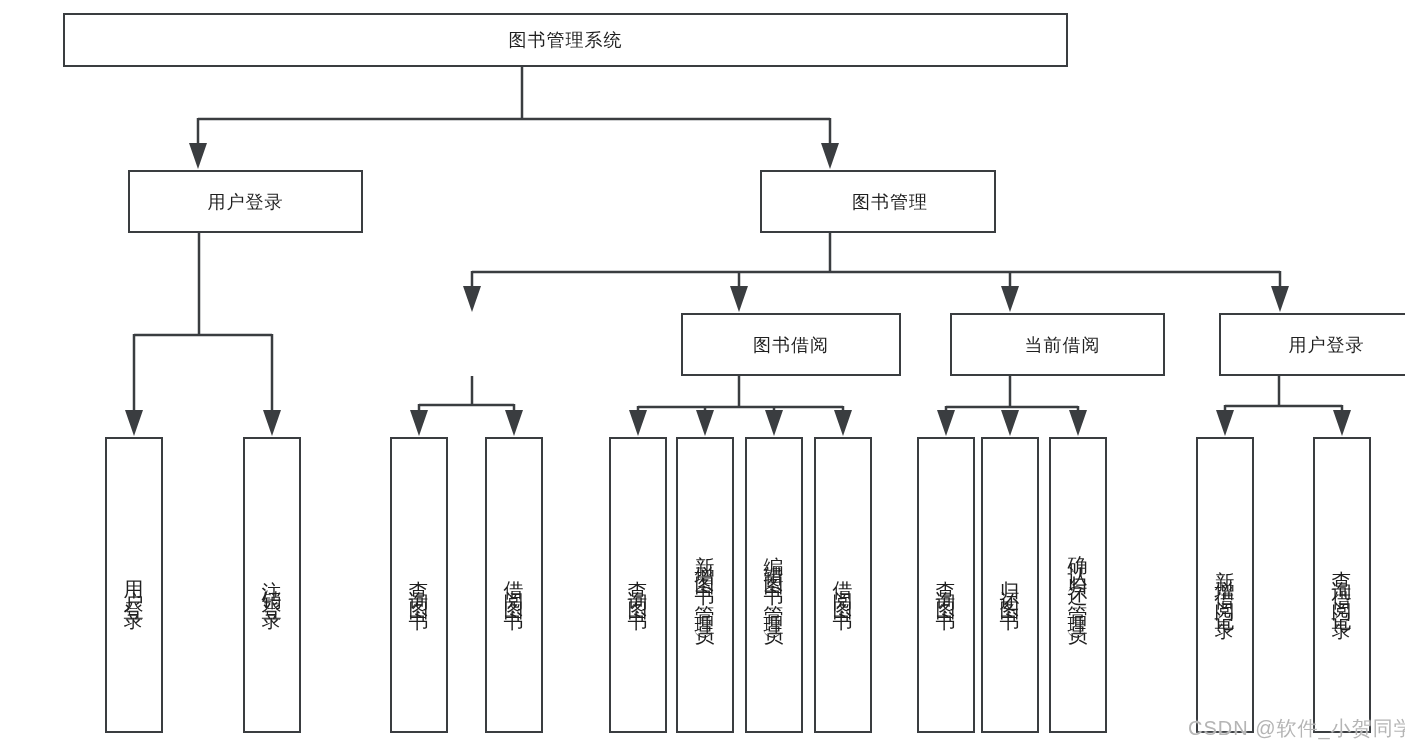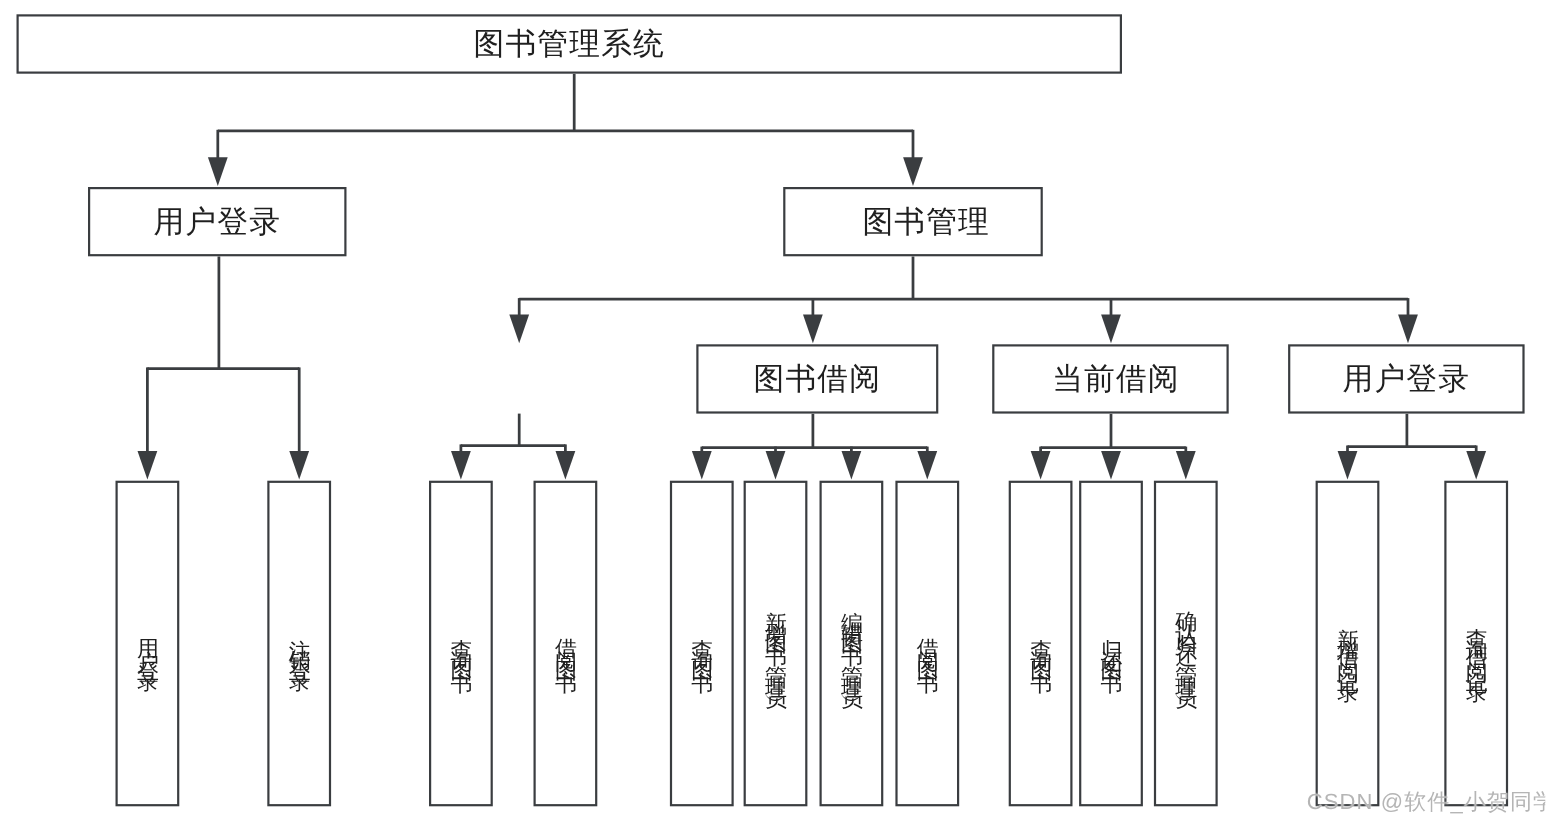--- a/index.html
+++ b/index.html
@@ -22,23 +22,24 @@
     box-sizing: border-box;
     background: #ffffff;
     border: 2px solid #3a3d40;
     color: #1f1f1f;
     display: flex;
     align-items: center;
     justify-content: center;
     z-index: 2;
   }
   .hbox {
-    font-size: 28px;
+    font-size: 18px;
     letter-spacing: 1px;
     white-space: nowrap;
+    margin-left: 48px;
   }
   .vbox {
     border-width: 2.5px;
     writing-mode: vertical-rl;
     text-orientation: mixed;
     font-size: 20px;
     letter-spacing: 10px;
     line-height: 1;
   }
   .watermark {

